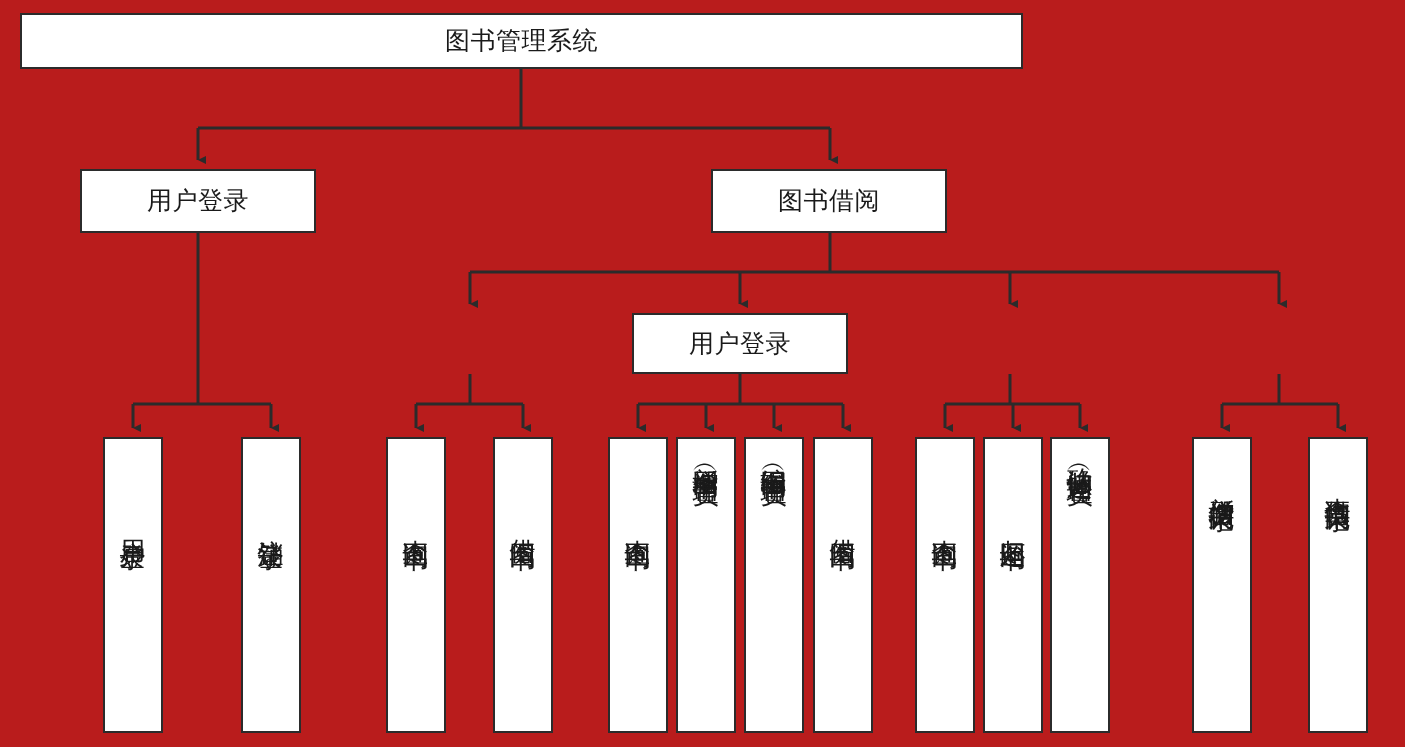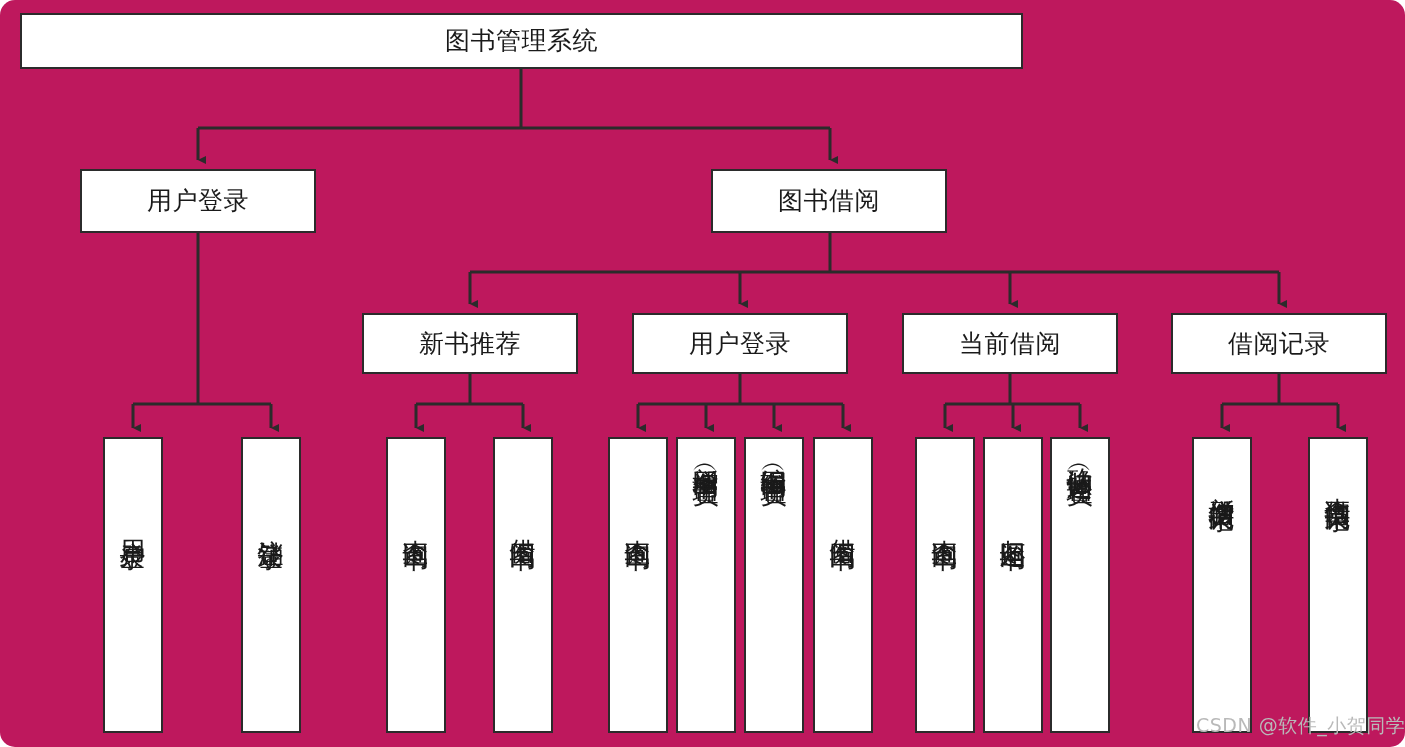--- a/index.html
+++ b/index.html
@@ -8,23 +8,22 @@
     padding: 0;
     background: #ffffff;
   }
   body {
     font-family: "DejaVu Sans", "Liberation Sans", sans-serif;
   }
   #diagram-root {
     position: relative;
     width: 1405px;
     height: 747px;
-    background: #be185d;
+    background: #b91c1c;
     overflow: hidden;
-    border-radius: 15px;
   }
   #edges-layer {
     position: absolute;
     left: 0;
     top: 0;
     width: 1405px;
     height: 747px;
     pointer-events: none;
   }
   .node {
@@ -136,31 +135,22 @@
     <span class="node-label">图书管理系统</span>
   </div>
 
   <div class="node horiz" style="left:80px; top:169px; width:236px; height:64px;">
     <span class="node-label">用户登录</span>
   </div>
   <div class="node horiz" style="left:711px; top:169px; width:236px; height:64px;">
     <span class="node-label">图书借阅</span>
   </div>
 
-  <div class="node horiz" style="left:362px; top:313px; width:216px; height:61px;">
-    <span class="node-label">新书推荐</span>
-  </div>
   <div class="node horiz" style="left:632px; top:313px; width:216px; height:61px;">
     <span class="node-label">用户登录</span>
-  </div>
-  <div class="node horiz" style="left:902px; top:313px; width:216px; height:61px;">
-    <span class="node-label">当前借阅</span>
-  </div>
-  <div class="node horiz" style="left:1171px; top:313px; width:216px; height:61px;">
-    <span class="node-label">借阅记录</span>
   </div>
 
   <div class="node vert" style="left:103px; top:437px; width:60px; height:296px; padding-top:80px;">
     <span class="node-label">用户登录</span>
   </div>
   <div class="node vert" style="left:241px; top:437px; width:60px; height:296px; padding-top:80px;">
     <span class="node-label">注销登录</span>
   </div>
 
   <div class="node vert" style="left:386px; top:437px; width:60px; height:296px; padding-top:80px;">
@@ -193,15 +183,14 @@
     <span class="node-label">确认归还（管理员）</span>
   </div>
 
   <div class="node vert" style="left:1192px; top:437px; width:60px; height:296px; padding-top:38px;">
     <span class="node-label">新增借阅记录</span>
   </div>
   <div class="node vert" style="left:1308px; top:437px; width:60px; height:296px; padding-top:38px;">
     <span class="node-label">查询借阅记录</span>
   </div>
 
-  <div class="watermark" style="left:1196px; top:713px;">CSDN @软件_小贺同学</div>
 
 </div>
 
 </body></html>

